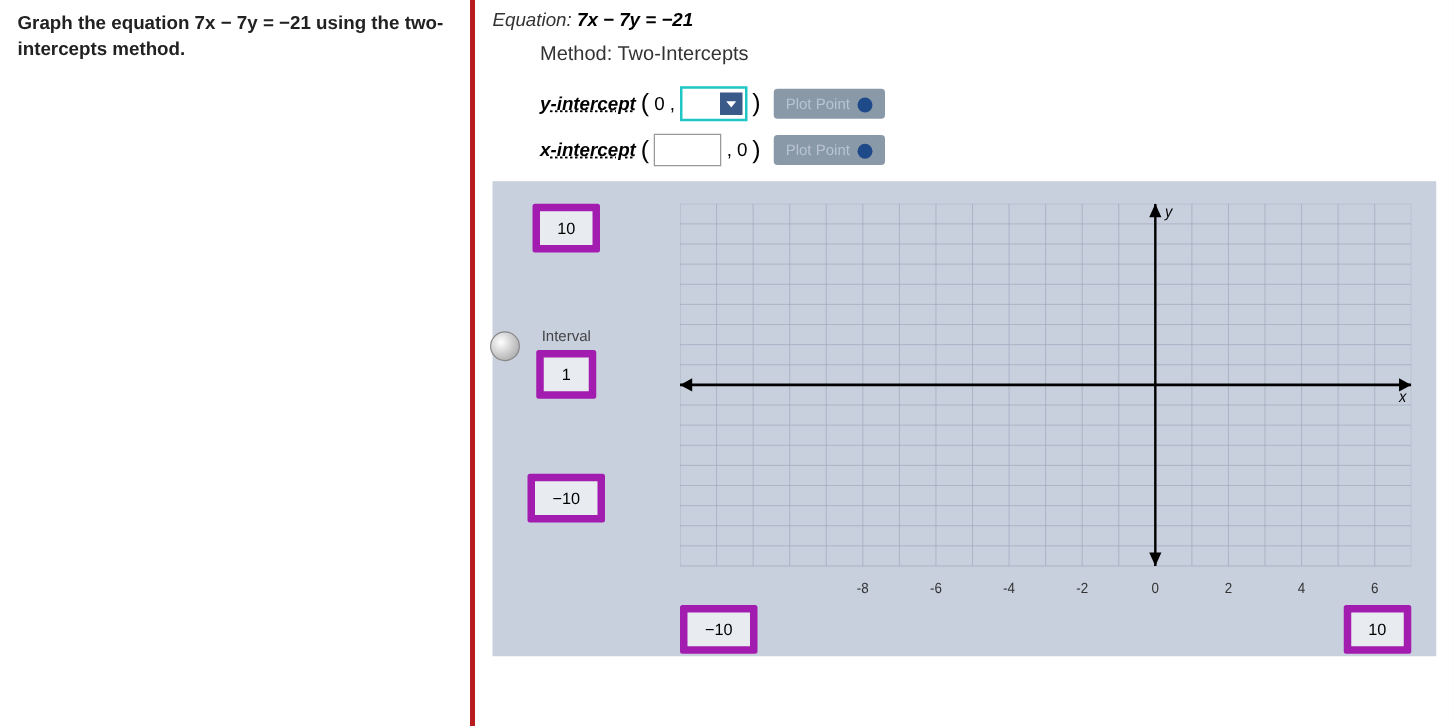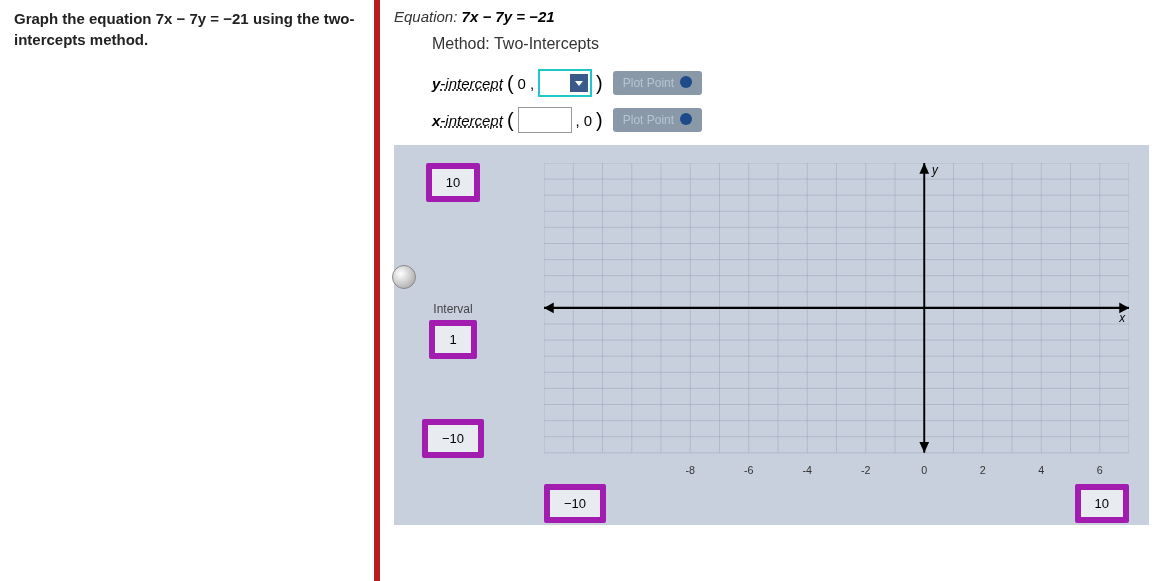--- a/index.html
+++ b/index.html
@@ -41,21 +41,21 @@
     margin-left: 6px;
   }
   .container {
     display: flex;
     width: 100%;
     height: 100%;
   }
   .left-panel {
     width: 380px;
     padding: 8px 14px;
-    border-right: 6px solid #b91c1c;
+    border-right: 4px solid #b91c1c;
     background: #fff;
   }
   .question {
     font-weight: bold;
     font-size: 15px;
     color: #222;
     line-height: 1.4;
   }
   .right-panel {
     flex: 1;
@@ -69,21 +69,21 @@
   .method-line { margin: 8px 0 16px 38px; font-size: 16px; color: #333; }
   .intercept-row {
     display: flex;
     align-items: center;
     margin: 10px 0 10px 38px;
     gap: 4px;
     font-size: 15px;
   }
   .i-label { font-style: italic; font-weight: bold; }
   .i-label .var { font-style: italic; }
-  .i-label .word { font-weight: normal; text-decoration: underline dotted; }
+  .i-label .word { font-weight: bold; text-decoration: underline dotted; }
   .paren { font-size: 20px; font-weight: normal; }
   .num-box {
     width: 54px;
     height: 26px;
     border: 1px solid #999;
     background: #fff;
     font-size: 13px;
     text-align: center;
   }
   .dd-box {
@@ -110,21 +110,21 @@
     border-right: 4px solid transparent;
     border-top: 5px solid #fff;
   }
   .plot-btn {
     background: #8a99a8;
     color: #b8c4d0;
     padding: 5px 10px;
     border-radius: 3px;
     font-size: 12px;
     display: flex;
-    align-items: flex-start;
+    align-items: flex-end;
     gap: 6px;
     margin-left: 6px;
   }
   .dot {
     width: 12px; height: 12px;
     background: #1e4a8a;
     border-radius: 50%;
   }
   .graph-area {
     background: #c8d0de;
@@ -142,21 +142,21 @@
     align-items: center;
     gap: 60px;
   }
   .ctrl-box {
     background: #e8ecf0;
     border: 6px solid #a21caf;
     padding: 6px 14px;
     font-size: 13px;
     border-radius: 2px;
   }
-  .interval-group { text-align: center; margin-top: 40px; }
+  .interval-group { text-align: center; }
   .interval-label { font-size: 12px; color: #444; margin-bottom: 4px; }
   .side-handle {
     position: absolute;
     left: -2px;
     top: 120px;
     width: 24px;
     height: 24px;
     background: radial-gradient(circle at 35% 35%, #fff, #999);
     border-radius: 50%;
     border: 1px solid #888;

